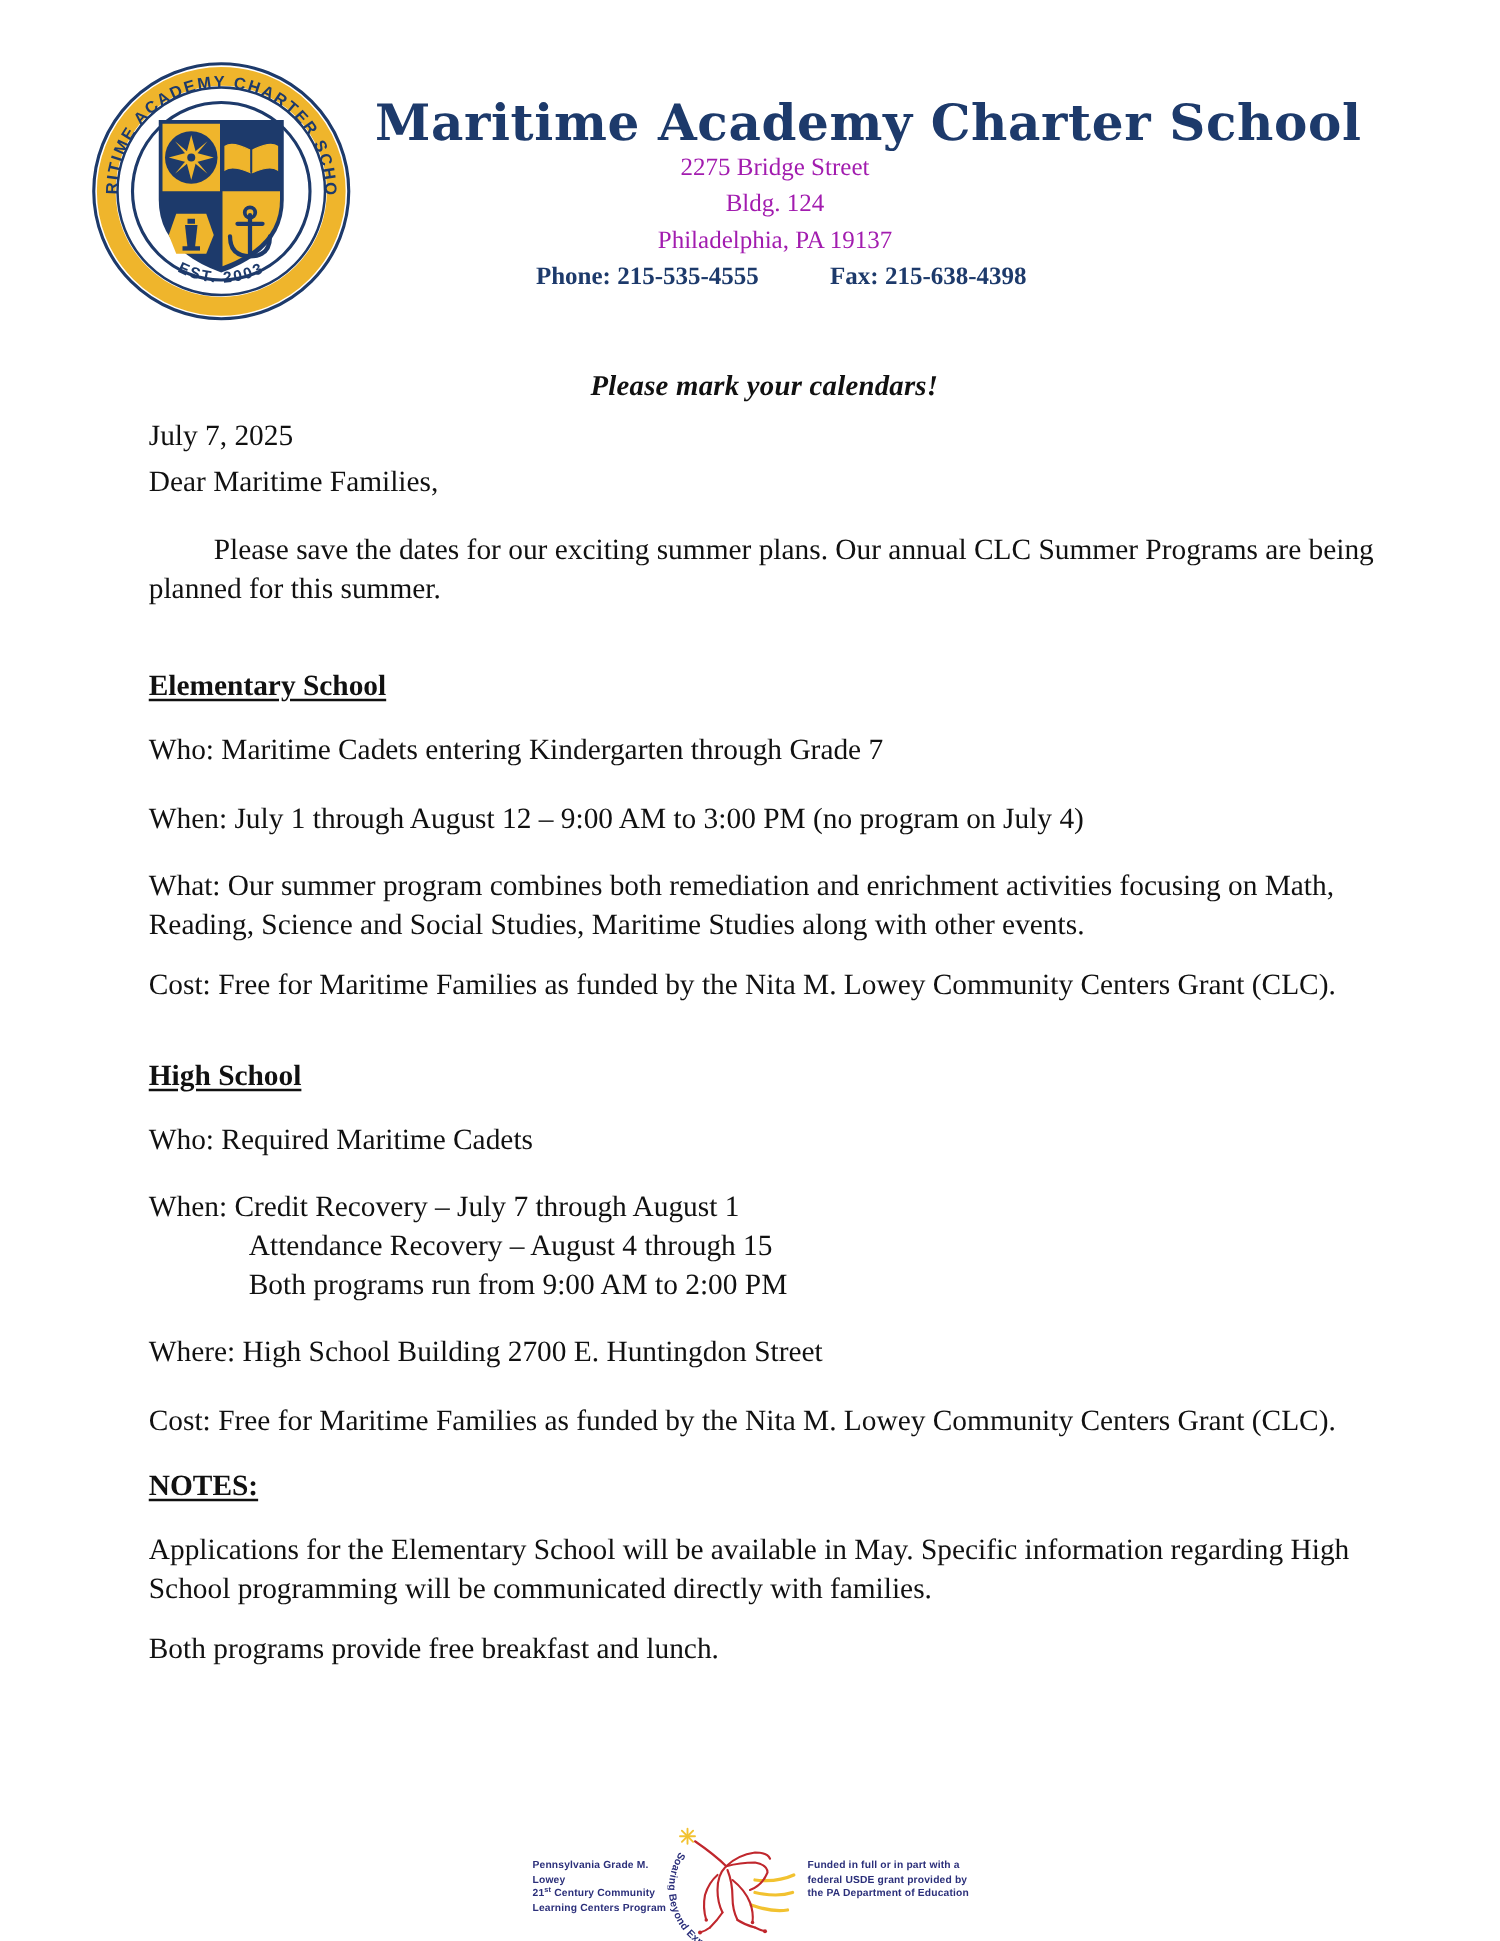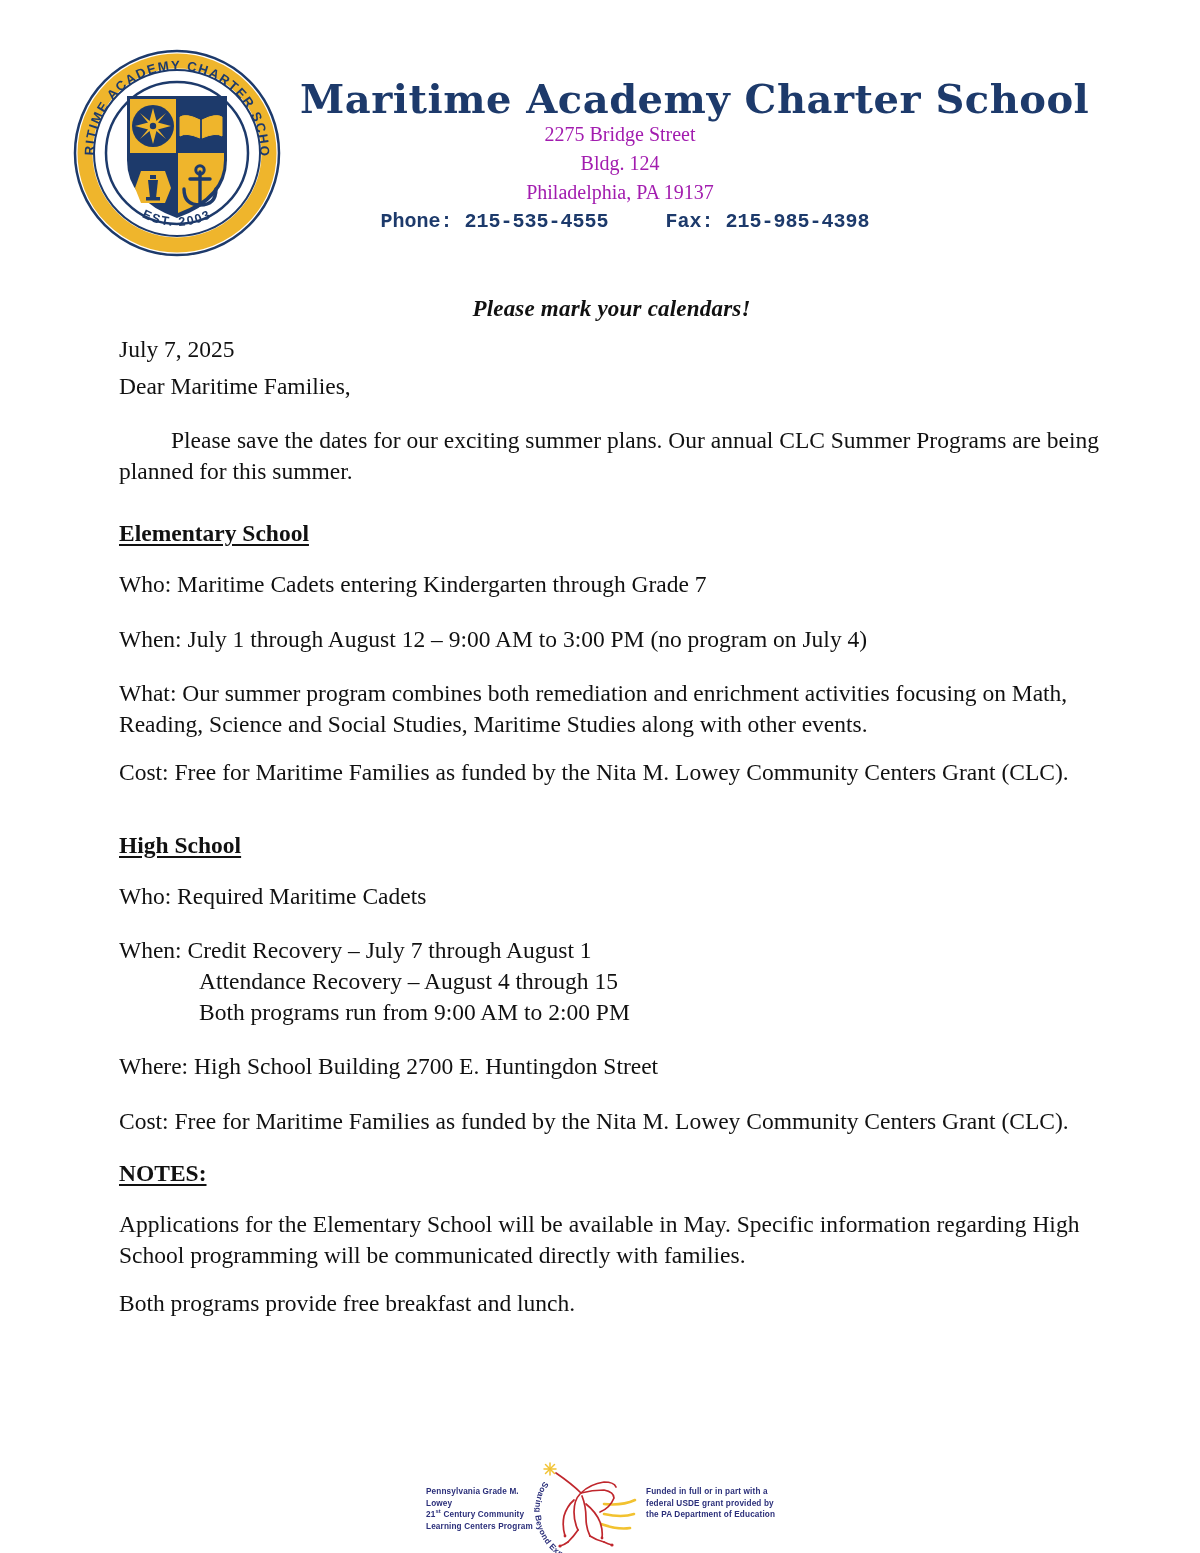--- a/index.html
+++ b/index.html
@@ -50,21 +50,21 @@
     white-space: nowrap;
   }
   .addr-line {
     font-family: "Liberation Serif", "DejaVu Serif", serif;
     font-weight: 400;
     font-size: 20px;
     line-height: 1.45;
     color: #a21caf;
   }
   .phone-fax {
-    font-family: Liberation Mono, monospace;
+    font-family: Liberation Serif, serif;
     font-weight: 700;
     font-size: 20px;
     line-height: 1.45;
     color: #1d3a6b;
     display: flex;
     justify-content: center;
     gap: 57px;
     padding-left: 10px;
   }
 
@@ -83,21 +83,21 @@
     margin: 0 0 12px 0;
     letter-spacing: 0.2px;
   }
   p.ln {
     margin: 0 0 18px 0;
     font-size: 23.5px;
     line-height: 1.30;
   }
   p.tight { margin-bottom: 6px; }
   p.gap-sm { margin-bottom: 24px; }
-  p.gap-md { margin-bottom: 34px; font-family: Liberation Serif, serif; }
+  p.gap-md { margin-bottom: 50px; font-family: Liberation Serif, serif; }
   p.gap-lg { margin-bottom: 44px; }
   .indent-first { text-indent: 52px; }
   h3.sec {
     margin: 0 0 22px 0;
     font-size: 23.5px;
     font-weight: 700;
     text-decoration: underline;
     text-underline-offset: 3px;
     display: block;
   }
@@ -216,21 +216,21 @@
     </svg>
   </div>
 
   <div class="header-text">
     <div class="school-name">Maritime Academy Charter School</div>
     <div class="addr-line">2275 Bridge Street</div>
     <div class="addr-line">Bldg. 124</div>
     <div class="addr-line">Philadelphia, PA   19137</div>
     <div class="phone-fax">
       <span>Phone: 215-535-4555</span>
-      <span>Fax: 215-985-4398</span>
+      <span>Fax: 215-638-4398</span>
     </div>
   </div>
 </div>
 
 <div class="doc-body">
 
   <p class="calendar-note">Please mark your calendars!</p>
 
   <p class="ln tight">July 7, 2025</p>
   <p class="ln gap-sm">Dear Maritime Families,</p>

